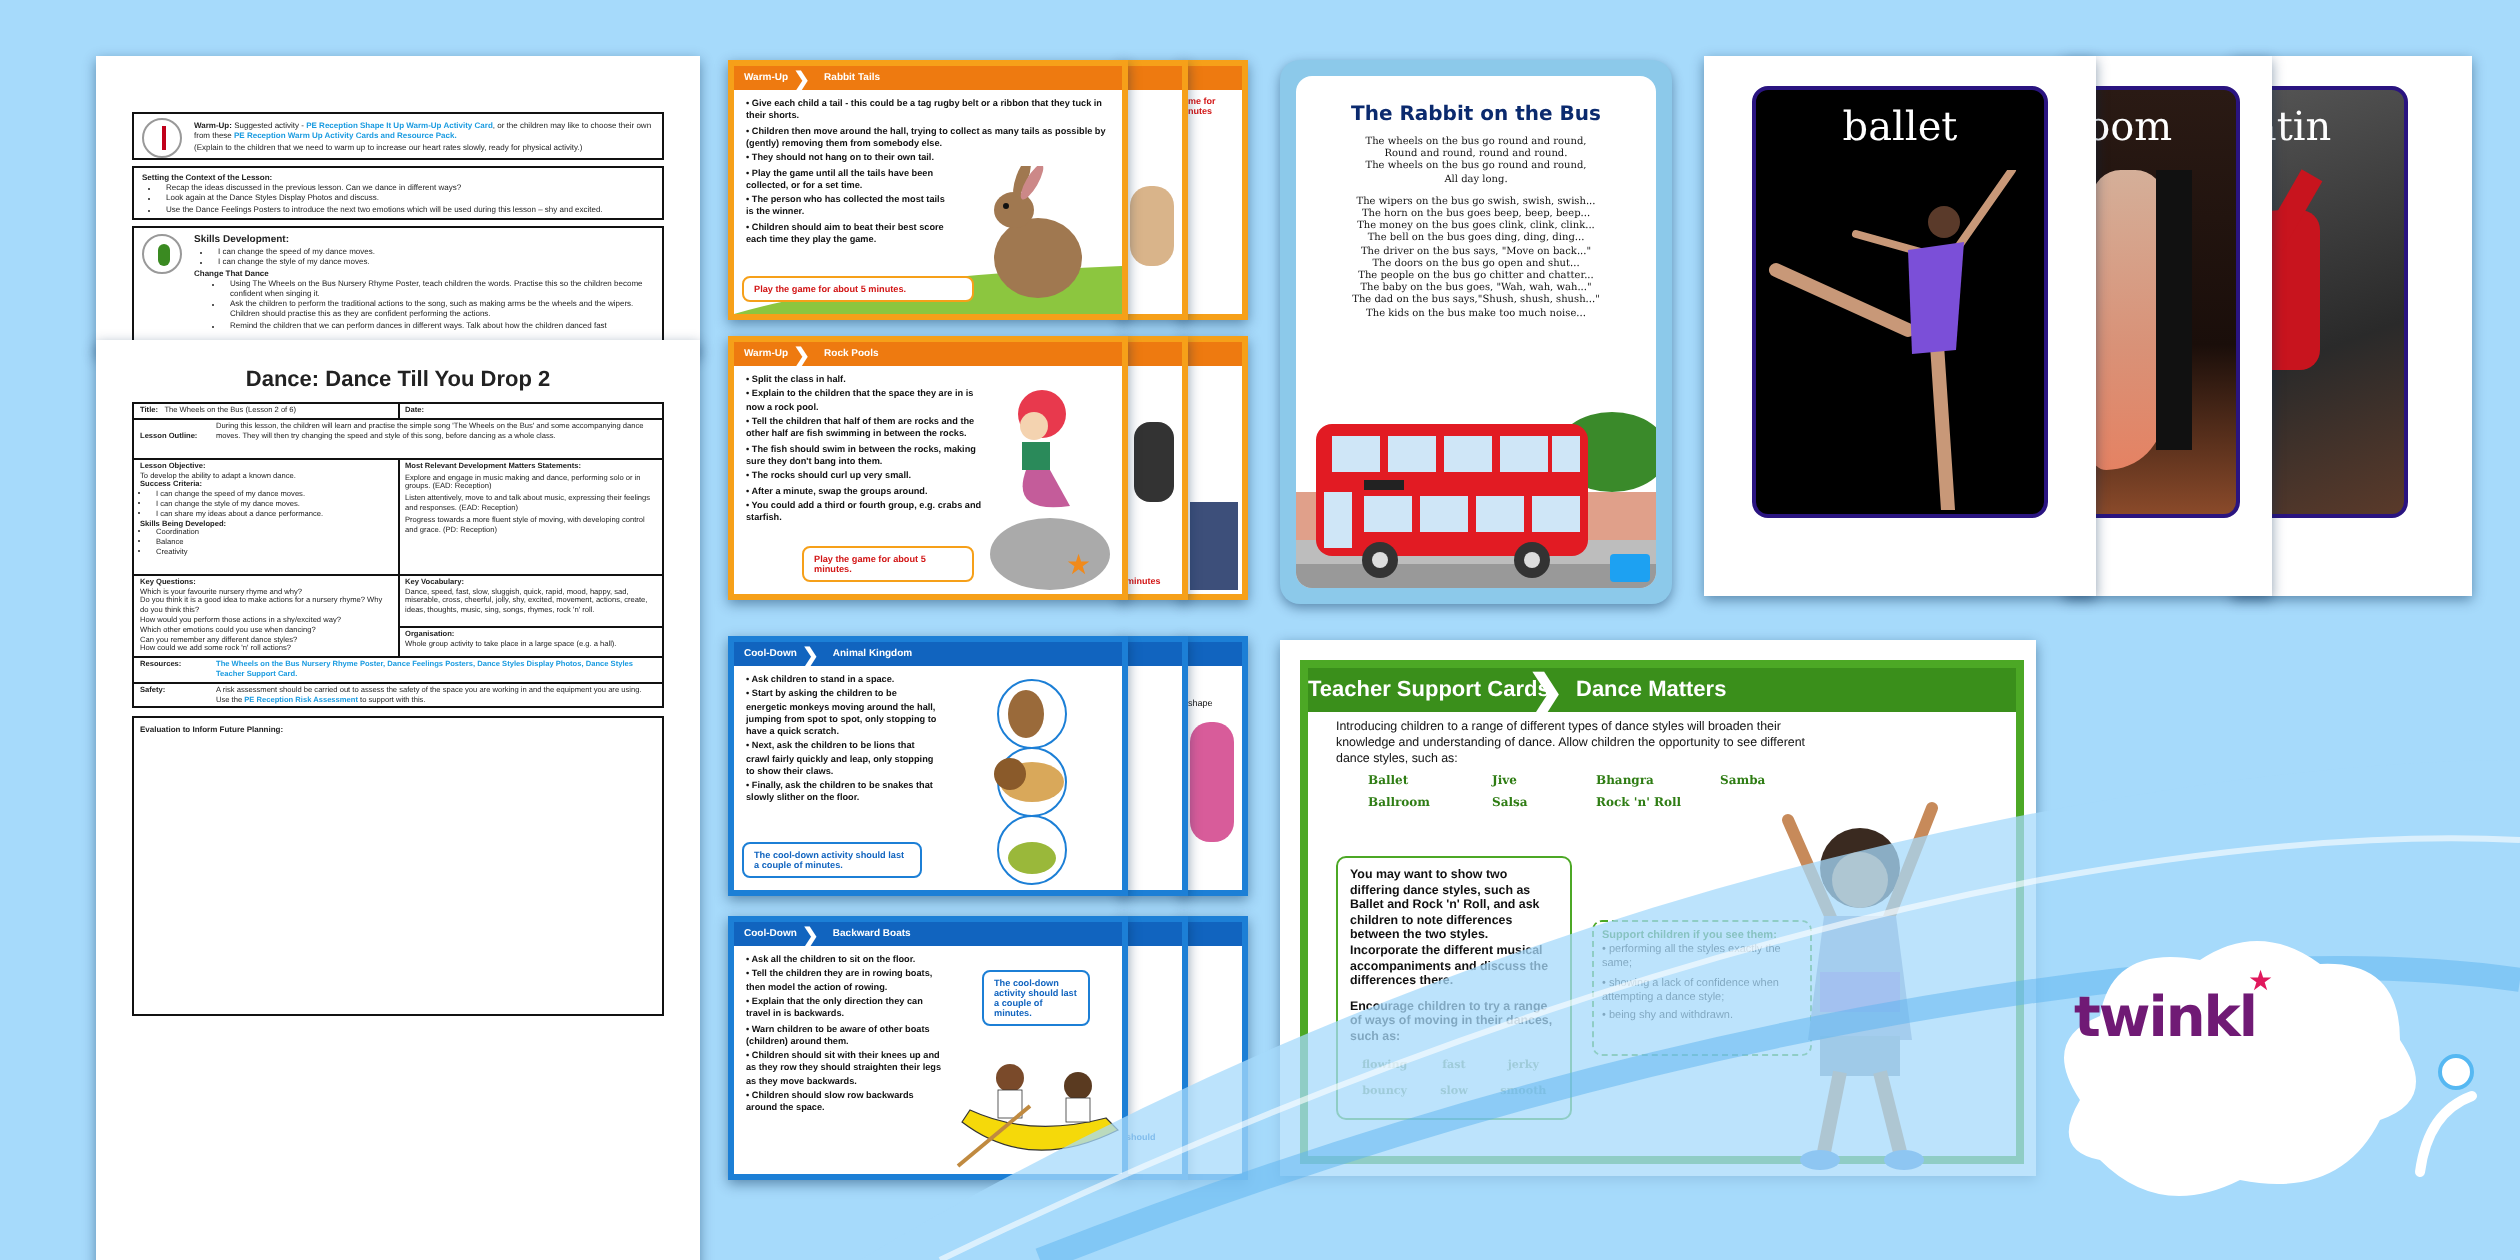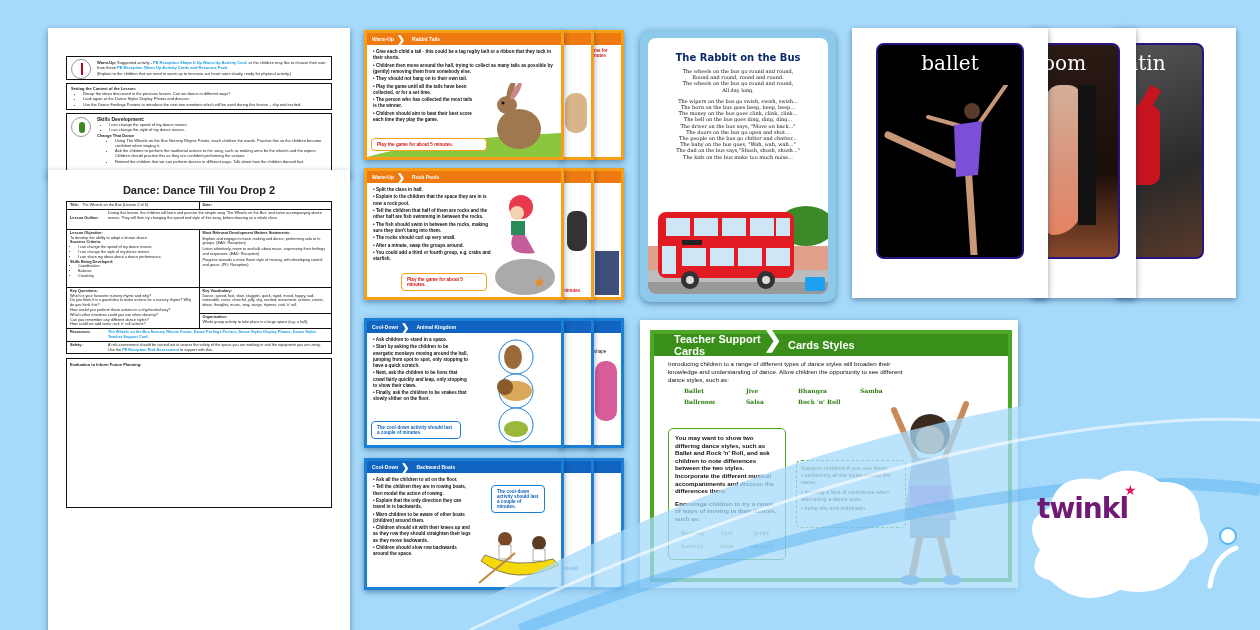--- a/index.html
+++ b/index.html
@@ -57,21 +57,21 @@
 
   
   .photo-card { position: absolute; background: #fff; top: 28px; height: 270px; }
   .photo { position: absolute; top: 15px; left: 24px; width: 148px; height: 216px; border: 2px solid #2a1480; border-radius: 8px; overflow: hidden; background: #000; }
   .photo-label { position: absolute; top: 6px; width: 100%; text-align: center; color: #fff; font-size: 20px; font-family: "DejaVu Serif", serif; }
 
   
   #tsc { position: absolute; left: 640px; top: 320px; width: 378px; height: 268px; background: #fff; }
   #tsc .frame { position: absolute; left: 10px; top: 10px; right: 6px; bottom: 6px; border: 4px solid #4ca825; background: #fff; }
   #tsc .head { height: 22px; background: #3a8f1b; color: #fff; display: flex; align-items: center; font-weight: bold; font-size: 11px; }
-  #tsc .head .a { padding-left: 20px; width: 122px; position: relative; }
+  #tsc .head .a { padding-left: 0; width: 122px; position: relative; }
   #tsc .head .a::after { content: "❯"; position: absolute; right: -6px; top: -6px; font-size: 22px; color: #fff; }
   #tsc .head .b { padding-left: 12px; }
   #tsc .intro { padding: 4px 0 0 14px; width: 265px; font-size: 6.2px; line-height: 7.8px; color: #111; }
   .styles { display: grid; grid-template-columns: 62px 52px 62px 50px; padding-left: 30px; margin-top: 2px; font-size: 6px; line-height: 11px; color: #2f7d14; font-weight: bold; font-family: "DejaVu Serif", serif; }
   .left-box { position: absolute; left: 14px; top: 94px; width: 118px; height: 132px; border: 1px solid #4ca825; border-radius: 5px; padding: 5px 6px; font-size: 6.2px; line-height: 7.6px; color: #111; font-weight: bold; }
   .moves { display: grid; grid-template-columns: 1fr 1fr 1fr; font-family: "DejaVu Serif", serif; color: #8aa075; font-size: 5.6px; line-height: 13px; text-align: center; margin-top: 4px; }
   .support-box { position: absolute; left: 142px; top: 126px; width: 110px; height: 68px; border: 1px dashed #4ca825; border-radius: 5px; padding: 4px 4px; font-size: 5.5px; line-height: 7.2px; color: #111; }
   .support-box .t { color: #2f7d14; font-weight: bold; }
   #girl { position: absolute; right: 28px; top: 56px; width: 100px; height: 200px; }
 
@@ -414,21 +414,21 @@
       <path d="M76 40 L104 36 L100 90 L78 92 Z" fill="#7b4fd8"></path>
       <circle cx="94" cy="26" r="8" fill="#5a3a2a"></circle>
     </svg>
   </div>
 </div>
 
 <div id="tsc" class="shadow">
   <div class="frame">
     <div class="head">
       <span class="a">Teacher Support Cards</span>
-      <span class="b">Cards Styles</span>
+      <span class="b">Dance Matters</span>
     </div>
     <div class="intro">Introducing children to a range of different types of dance styles will broaden their knowledge and understanding of dance. Allow children the opportunity to see different dance styles, such as:</div>
     <div class="styles">
       <span>Ballet</span>
       <span>Jive</span>
       <span>Bhangra</span>
       <span>Samba</span>
       <span>Ballroom</span>
       <span>Salsa</span>
       <span>Rock 'n' Roll</span>

